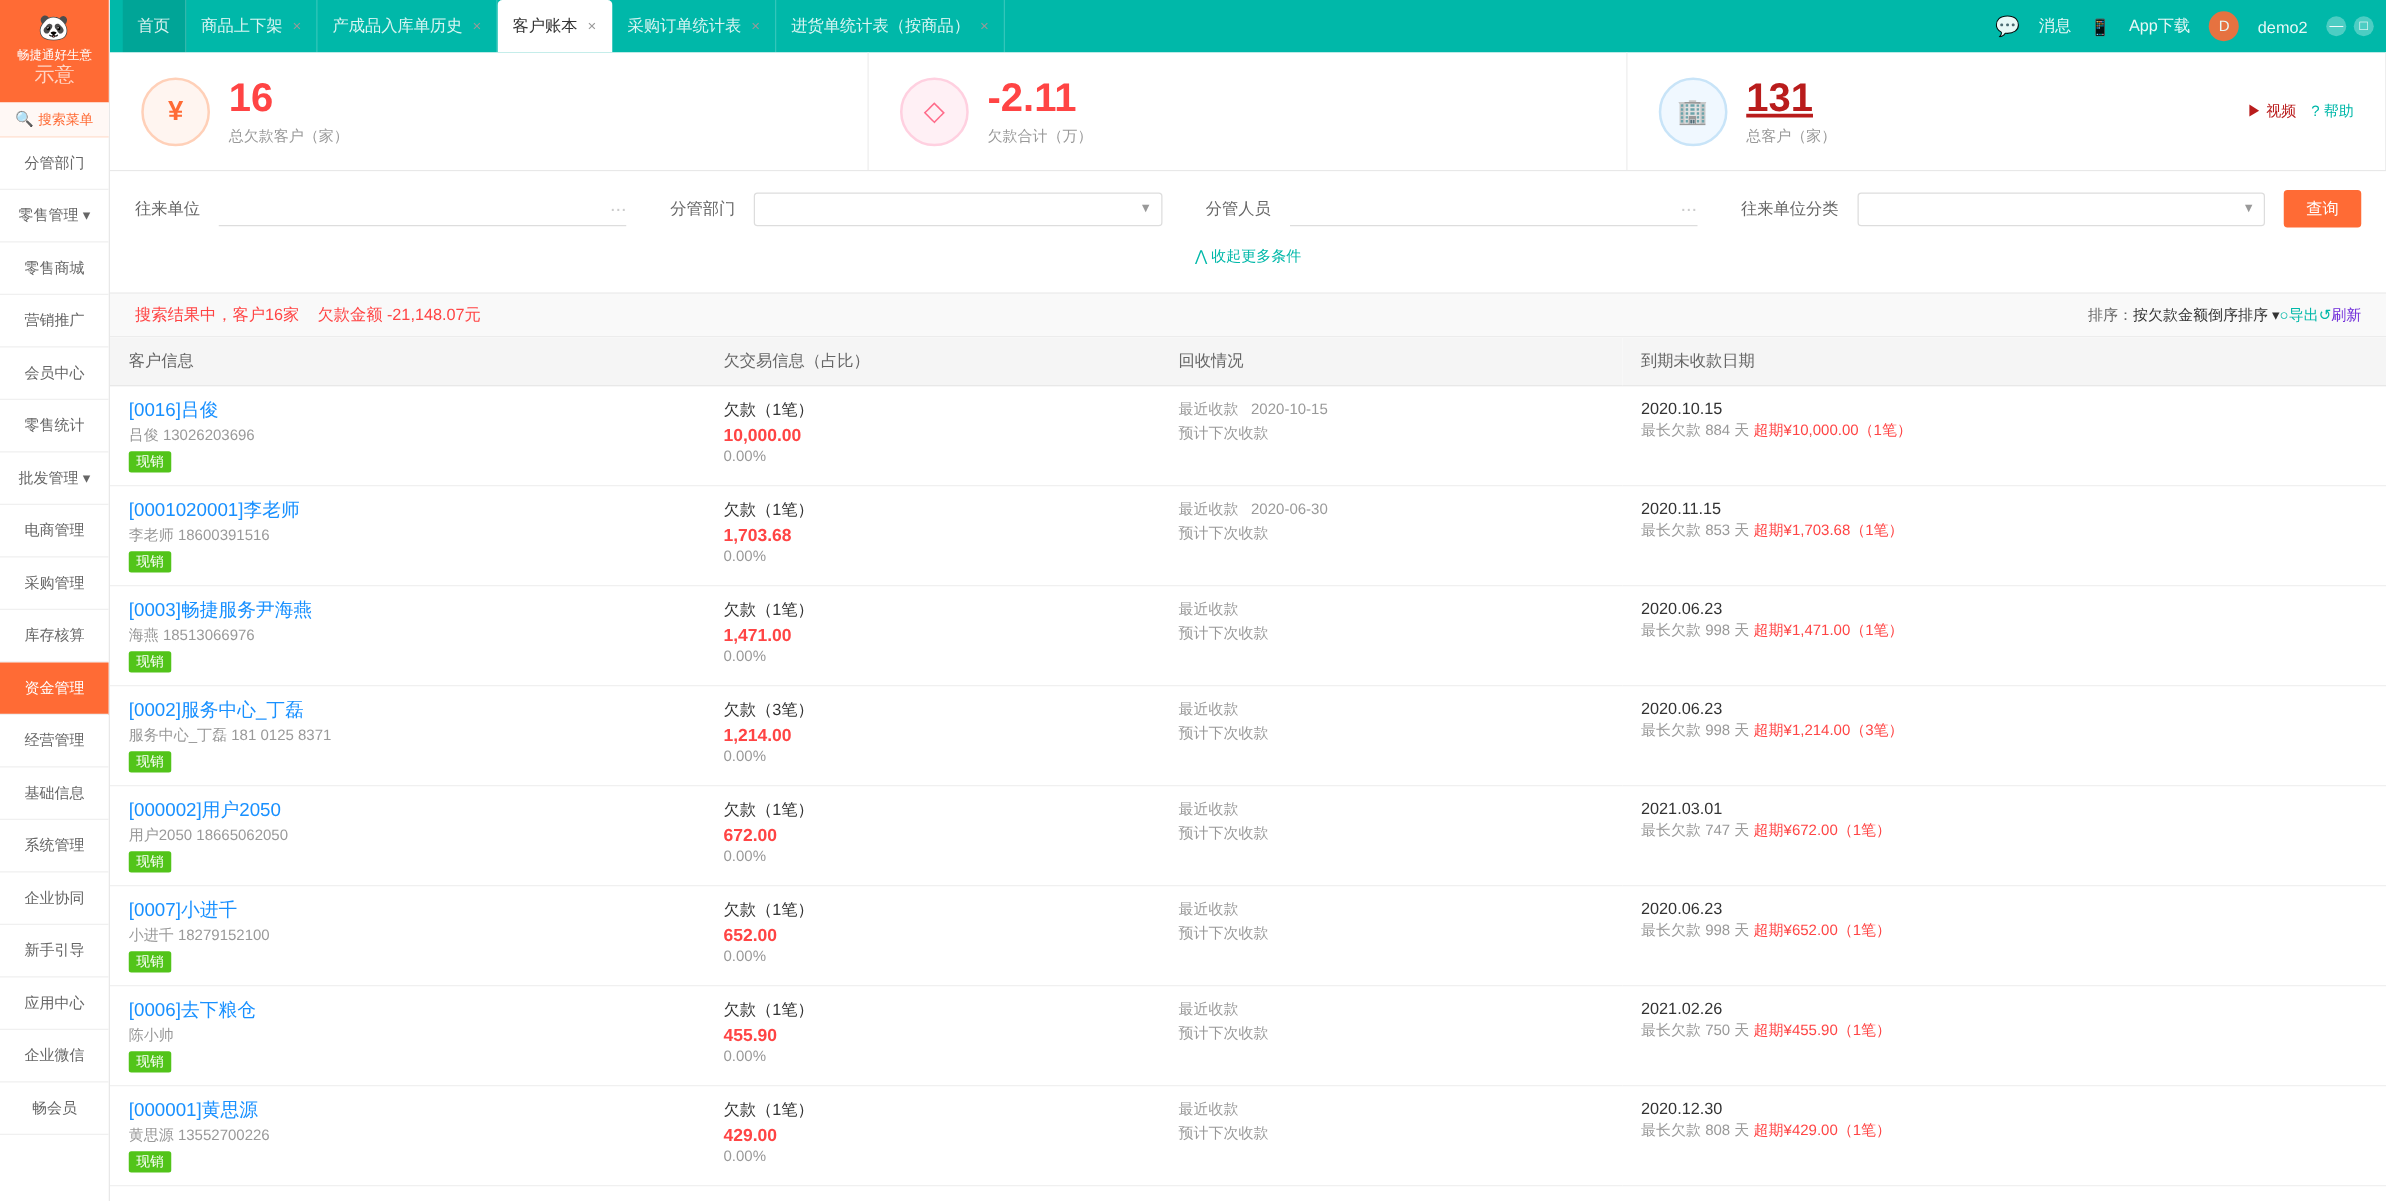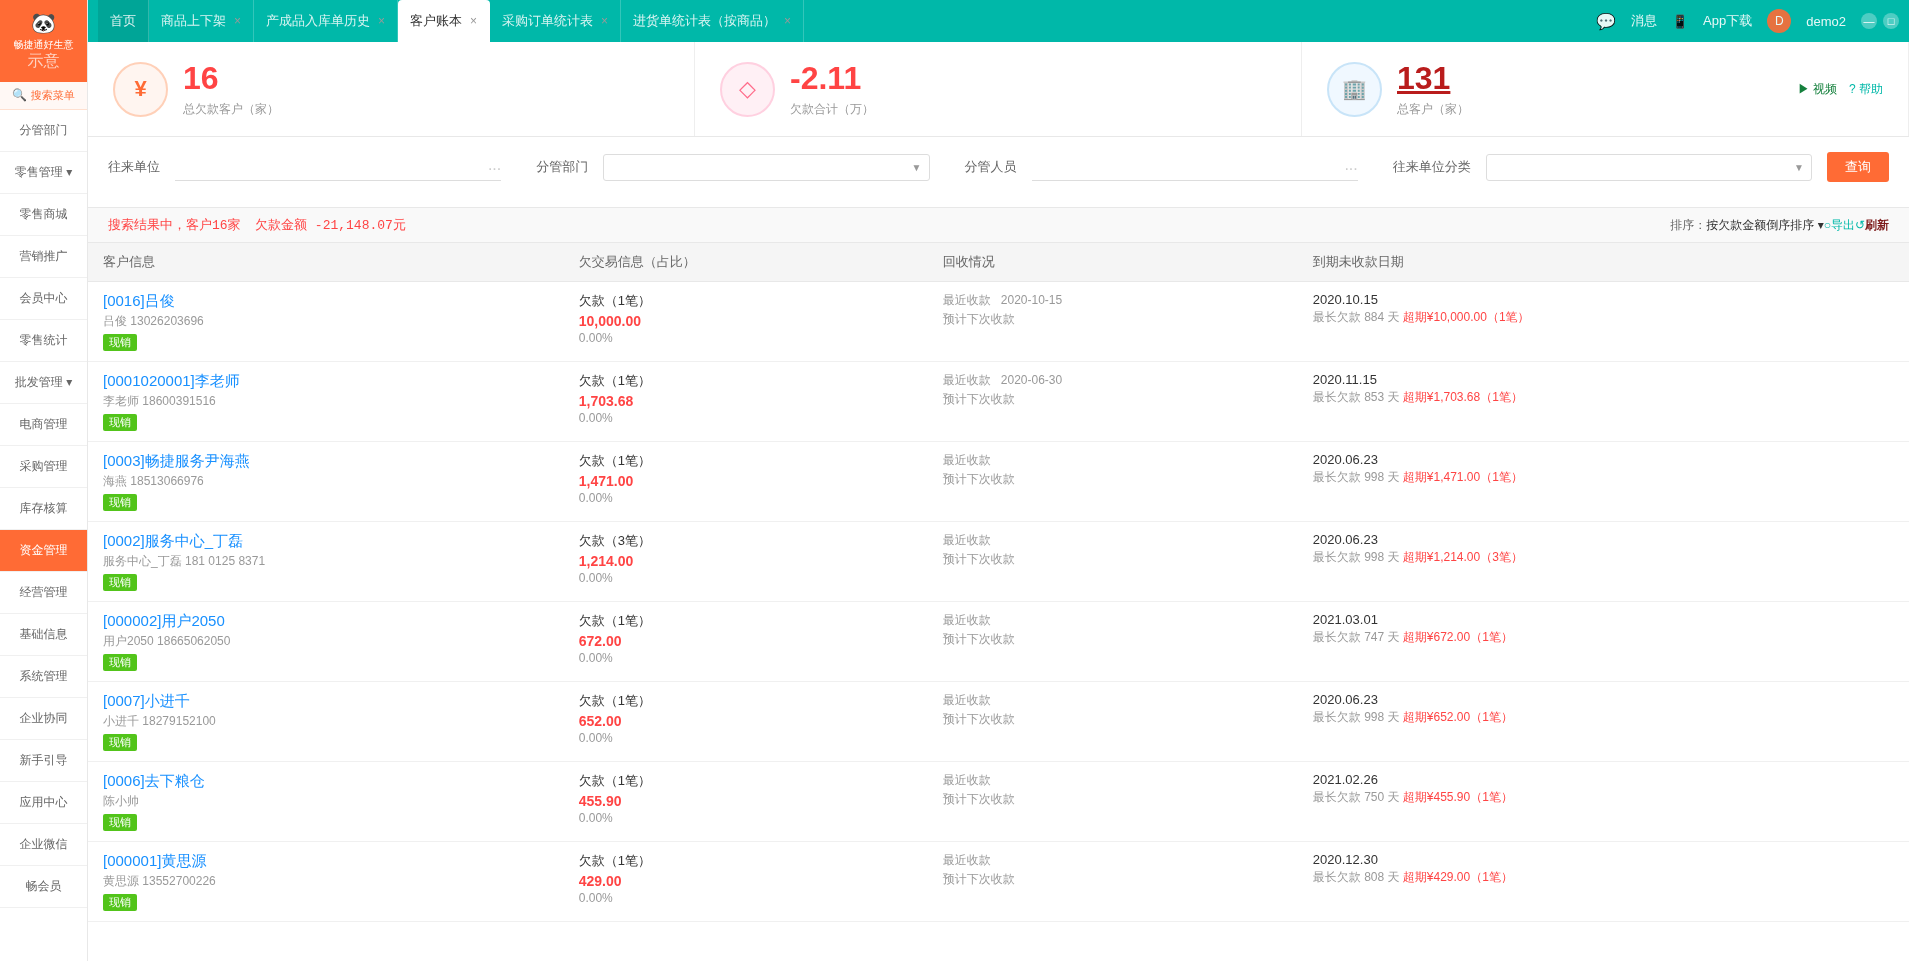--- a/index.html
+++ b/index.html
@@ -47,21 +47,21 @@
     .filter-field { position: relative; display: flex; align-items: center; flex: 1; }
     .filter-select-wrap { position: relative; flex: 1; }
     .filter-select-wrap select { width: 100%; border: 1px solid #ddd; border-radius: 3px; padding: 5px 25px 5px 8px; font-size: 13px; color: #333; background: #fff; cursor: pointer; appearance: none; outline: none; }
     .filter-select-wrap::after { content: '▼'; position: absolute; right: 8px; top: 50%; transform: translateY(-50%); font-size: 10px; color: #999; pointer-events: none; }
     .search-btn { background: #ff6b35; color: #fff; border: none; border-radius: 3px; padding: 6px 18px; font-size: 13px; cursor: pointer; white-space: nowrap; }
     .collapse-more { text-align: center; padding: 5px; color: #00b8a9; font-size: 12px; cursor: pointer; }
 
     
     .results-bar { background: #f9f9f9; padding: 8px 20px; border-bottom: 1px solid #e8e8e8; display: flex; align-items: center; justify-content: space-between; flex-shrink: 0; font-size: 13px; }
     .results-info { color: #666; }
-    .results-info span { color: #ff4444; font-family: Liberation Mono, monospace; }
+    .results-info span { color: #ff4444; }
     .results-actions { display: flex; align-items: center; color: #666; font-size: 12px; }
 
     
     .table-container { flex: 1; overflow-y: auto; background: #fff; }
     table { width: 100%; border-collapse: collapse; }
     thead th { background: #f5f5f5; padding: 10px 15px; text-align: left; font-size: 13px; color: #666; font-weight: normal; border-bottom: 1px solid #e8e8e8; white-space: nowrap; }
     tbody tr { border-bottom: 1px solid #f0f0f0; }
     td { padding: 10px 15px; font-size: 13px; vertical-align: top; }
     .customer-info .customer-id-name { color: #1890ff; cursor: pointer; font-size: 15px; }
     .customer-info .customer-phone { color: #999; font-size: 12px; margin-top: 2px; }
@@ -177,21 +177,21 @@
         <div class="stat-label">欠款合计（万）</div>
       </div>
     </div>
     <div class="stat-card">
       <div class="stat-icon blue" style="font-size:20px;">🏢</div>
       <div>
         <div class="stat-value dark">131</div>
         <div class="stat-label">总客户（家）</div>
       </div>
       <div style="margin-left:auto; font-size:12px; color:#999; display:flex; gap:12px; align-items:center;">
-        <span style="color:#15803d; cursor:pointer;">
+        <span style="color:#b91c1c; cursor:pointer;">
           <span>▶</span>
           <span>视频</span>
         </span>
         <span style="color:#00b8a9; cursor:pointer;">
           <span>?</span>
           <span>帮助</span>
         </span>
       </div>
     </div>
   </div>
@@ -219,35 +219,39 @@
 
       <span class="filter-label" style="margin-left:20px;">往来单位分类</span>
       <div class="filter-select-wrap" style="flex:1;">
         <select>
           <option value=""></option>
         </select>
       </div>
 
       <button class="search-btn">查询</button>
     </div>
+    <div class="collapse-more">
+      <span>⋀</span>
+      <span>收起更多条件</span>
+    </div>
   </div>
 
   <div class="results-bar">
     <div class="results-info">
       <span>搜索结果中，客户16家</span>
       &nbsp;&nbsp;
       <span style="color:#ff4444;">欠款金额 -21,148.07元</span>
     </div>
     <div class="results-actions">
       <span style="color:#666;">排序：</span>
       <span style="color:#333; cursor:pointer;">按欠款金额倒序排序 ▾</span>
       <span style="color:#00b8a9;">○</span>
       <span style="color:#00b8a9; cursor:pointer;">导出</span>
       <span style="color:#00b8a9;">↺</span>
-      <span style="color:#7f1d1d; cursor:pointer;font-weight:bold;">刷新</span>
+      <span style="color:#6d28d9; cursor:pointer;">刷新</span>
     </div>
   </div>
 
   <div class="table-container">
     <table>
       <thead>
         <tr>
           <th>客户信息</th>
           <th>欠交易信息（占比）</th>
           <th>回收情况</th>

